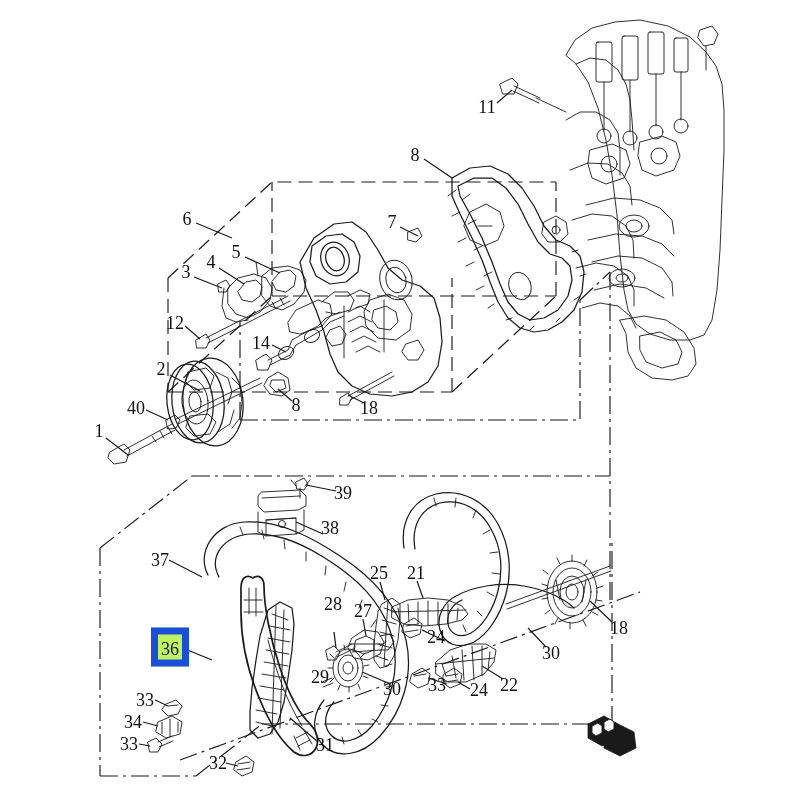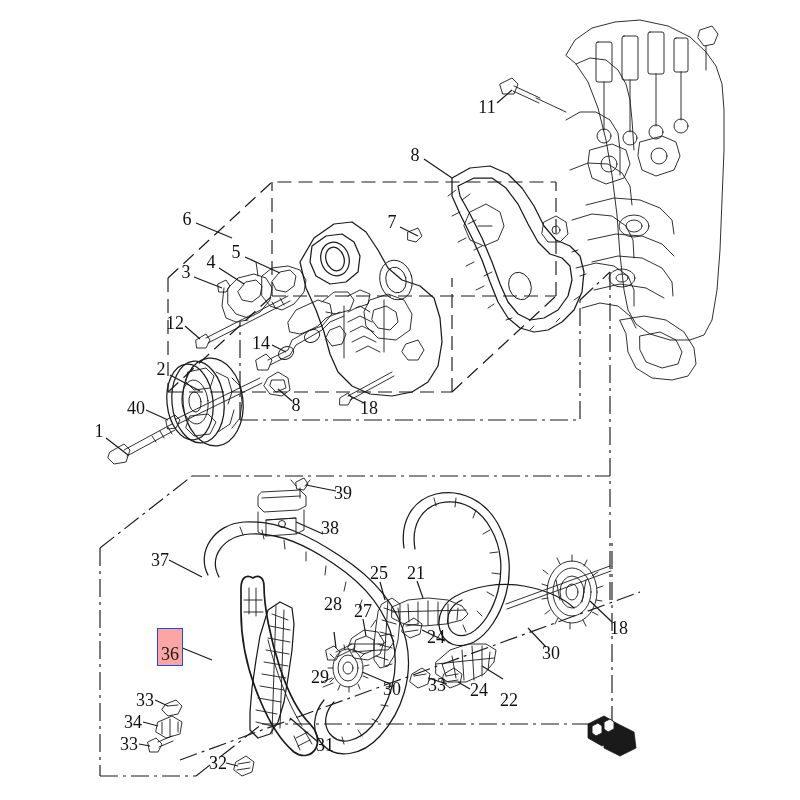--- a/index.html
+++ b/index.html
@@ -36,23 +36,23 @@
     position: absolute;
     font-family: "Liberation Serif", serif;
     font-size: 18px;
     color: #111111;
     line-height: 1;
     white-space: nowrap;
     transform: translate(-50%, -50%);
     letter-spacing: 0px;
   }
   .callout.highlighted {
-    background: #fca5a5;
-    border: 1px solid #1d4ed8;
-    padding: 16px 3px 2px 3px;
+    background: #bef264;
+    border: 7px solid #1d4ed8;
+    padding: 5px 3px 2px 3px;
     color: #1a1a1a;
     box-sizing: border-box;
   }
 </style>
 </head>
 <body>
 
 <div id="diagram-root">
 
   <svg id="diagram-svg" viewBox="0 0 800 800">
@@ -548,21 +548,21 @@
       <div class="callout" style="left: 392px; top: 222px;">7</div>
       <div class="callout" style="left: 415px; top: 155px;">8</div>
       <div class="callout" style="left: 487px; top: 107px;">11</div>
       <div class="callout" style="left: 175px; top: 323px;">12</div>
       <div class="callout" style="left: 261px; top: 343px;">14</div>
       <div class="callout" style="left: 296px; top: 405px;">8</div>
       <div class="callout" style="left: 369px; top: 408px;">18</div>
       <div class="callout" style="left: 619px; top: 628px;">18</div>
       <div class="callout" style="left: 551px; top: 653px;">30</div>
       <div class="callout" style="left: 416px; top: 573px;">21</div>
-      <div class="callout" style="left: 509px; top: 685px; margin-top: 15px;">22</div>
+      <div class="callout" style="left: 509px; top: 685px;">22</div>
       <div class="callout" style="left: 436px; top: 637px;">24</div>
       <div class="callout" style="left: 479px; top: 690px;">24</div>
       <div class="callout" style="left: 379px; top: 573px;">25</div>
       <div class="callout" style="left: 363px; top: 611px;">27</div>
       <div class="callout" style="left: 333px; top: 604px;">28</div>
       <div class="callout" style="left: 320px; top: 677px;">29</div>
       <div class="callout" style="left: 392px; top: 689px;">30</div>
       <div class="callout" style="left: 325px; top: 745px;">31</div>
       <div class="callout" style="left: 218px; top: 763px;">32</div>
       <div class="callout" style="left: 145px; top: 700px;">33</div>

